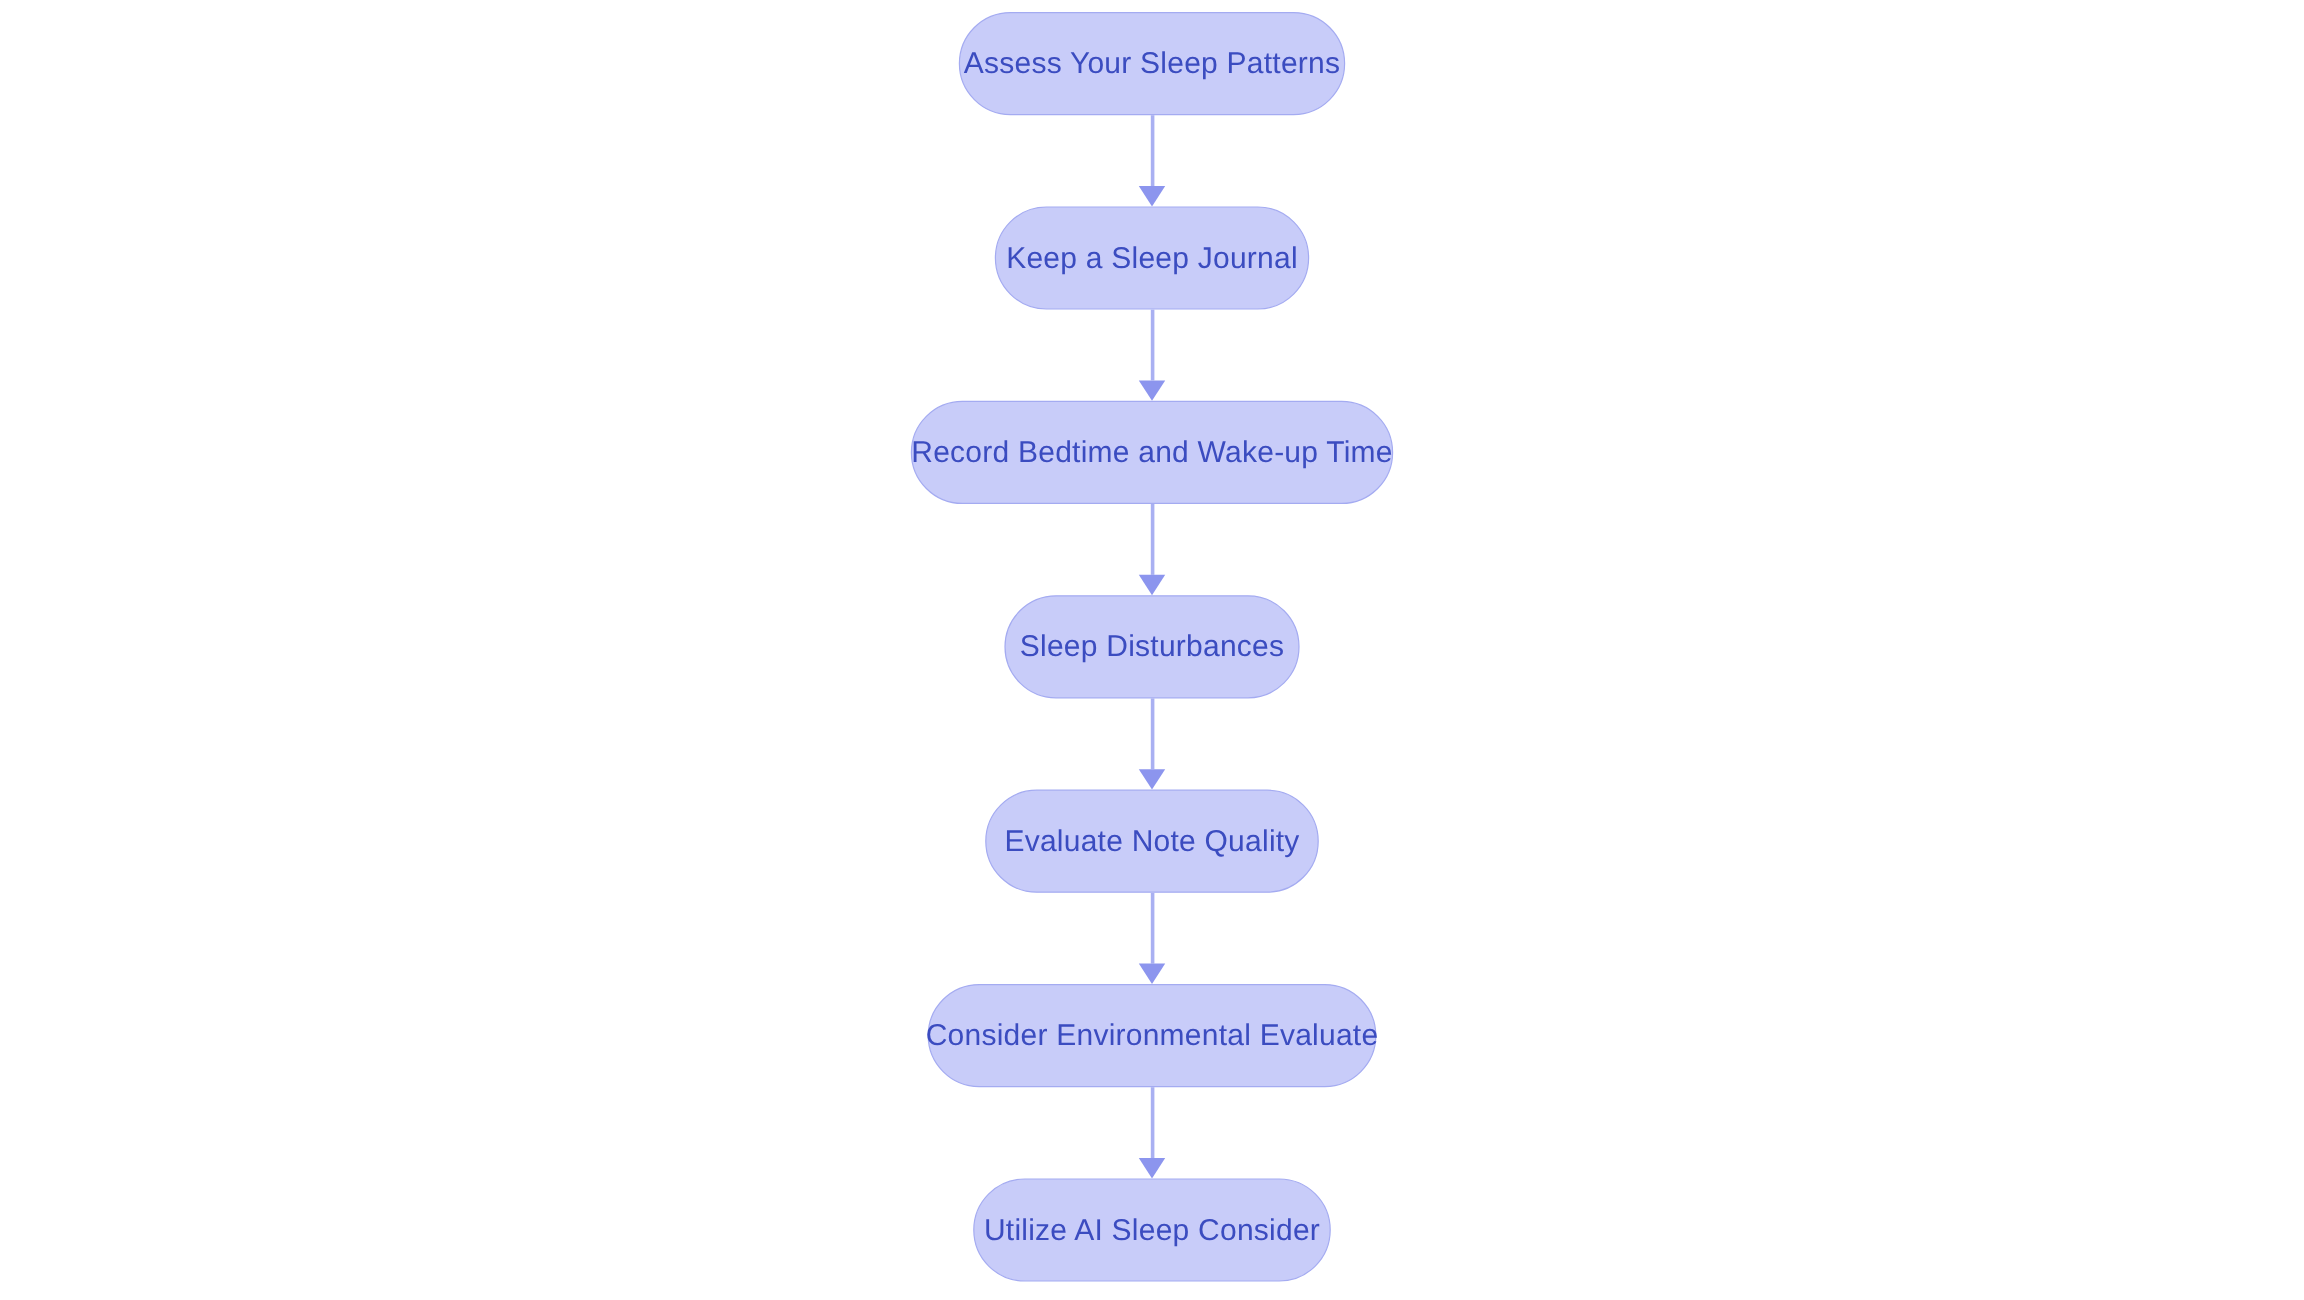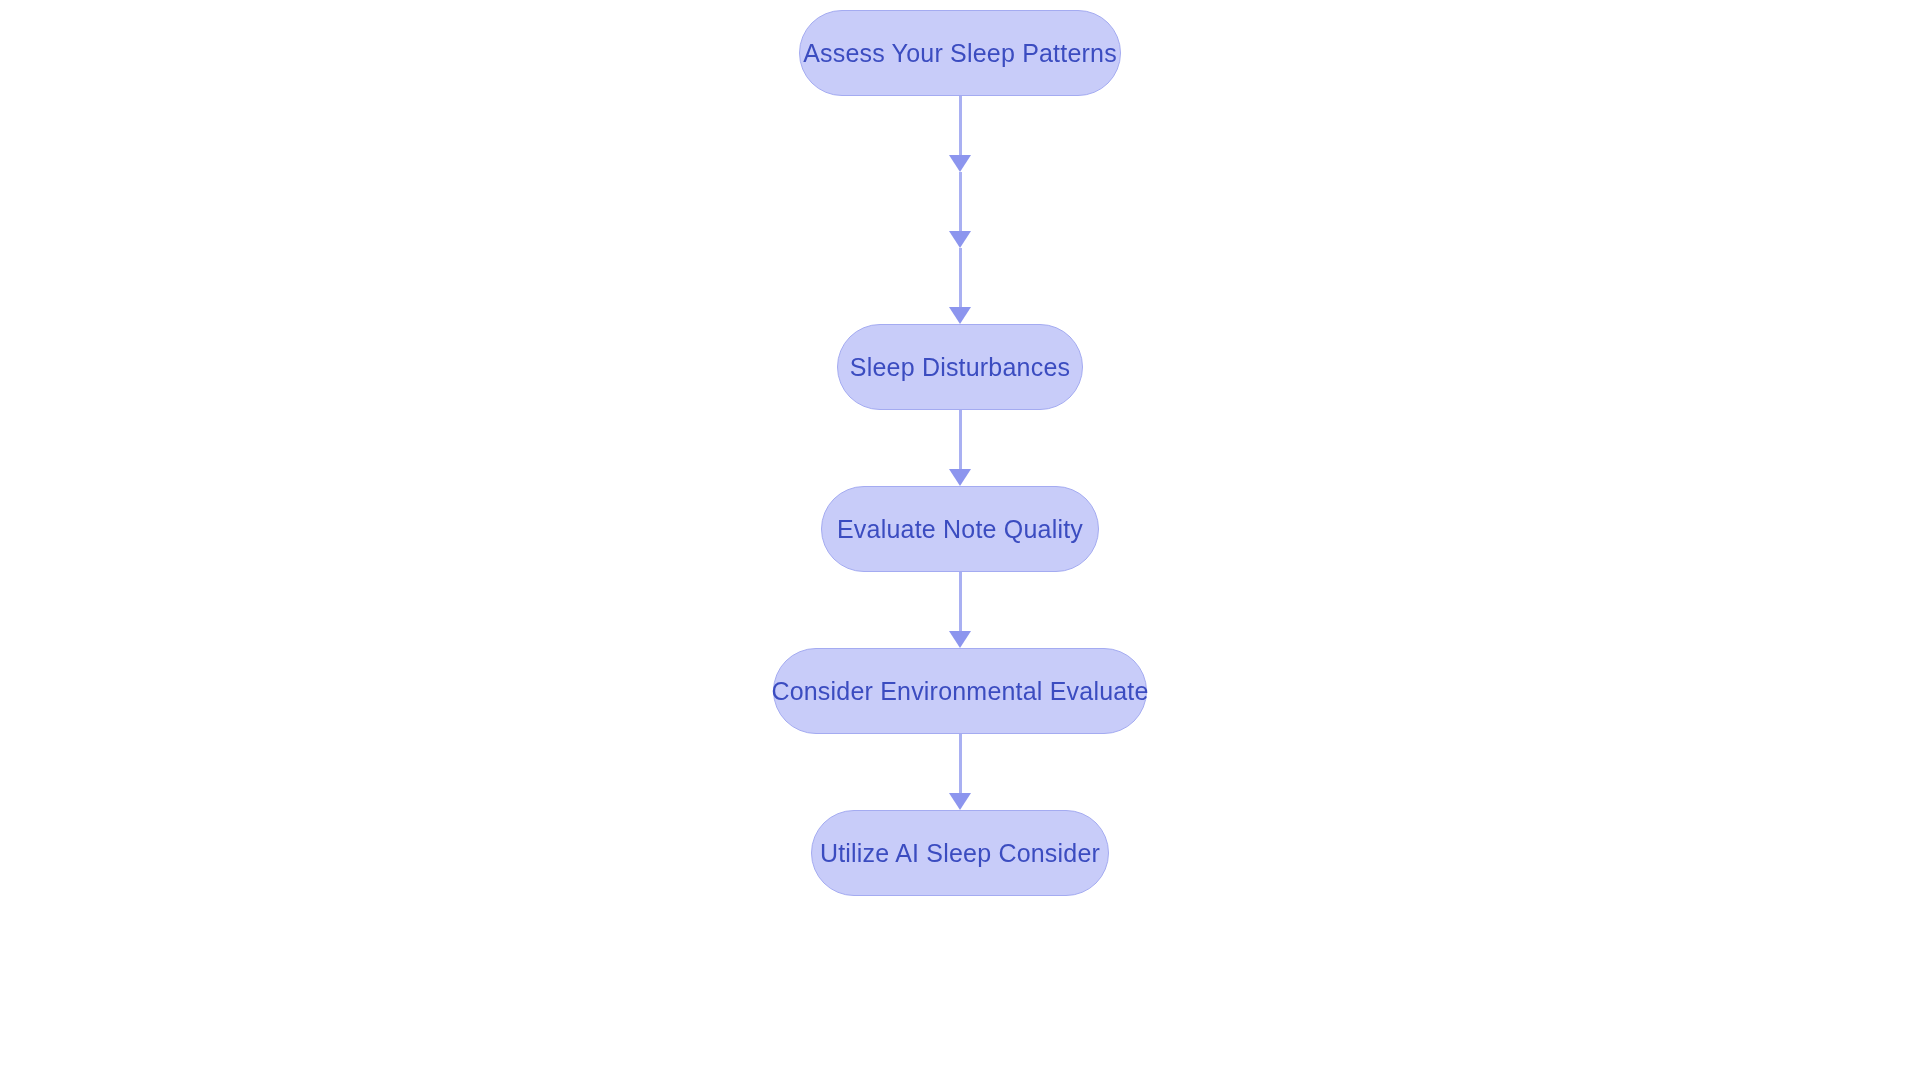--- a/index.html
+++ b/index.html
@@ -77,26 +77,32 @@
 
     <div class="flow-node" style="width:322px">
       <span class="node-label">Assess Your Sleep Patterns</span>
     </div>
 
     <div class="flow-arrow">
       <div class="arrow-line"></div>
       <div class="arrow-head"></div>
     </div>
 
+    <div class="flow-node" style="width:262px">
+      <span class="node-label">Keep a Sleep Journal</span>
+    </div>
 
     <div class="flow-arrow">
       <div class="arrow-line"></div>
       <div class="arrow-head"></div>
     </div>
 
+    <div class="flow-node" style="width:402px">
+      <span class="node-label">Record Bedtime and Wake-up Time</span>
+    </div>
 
     <div class="flow-arrow">
       <div class="arrow-line"></div>
       <div class="arrow-head"></div>
     </div>
 
     <div class="flow-node" style="width:246px">
       <span class="node-label">Sleep Disturbances</span>
     </div>
 

